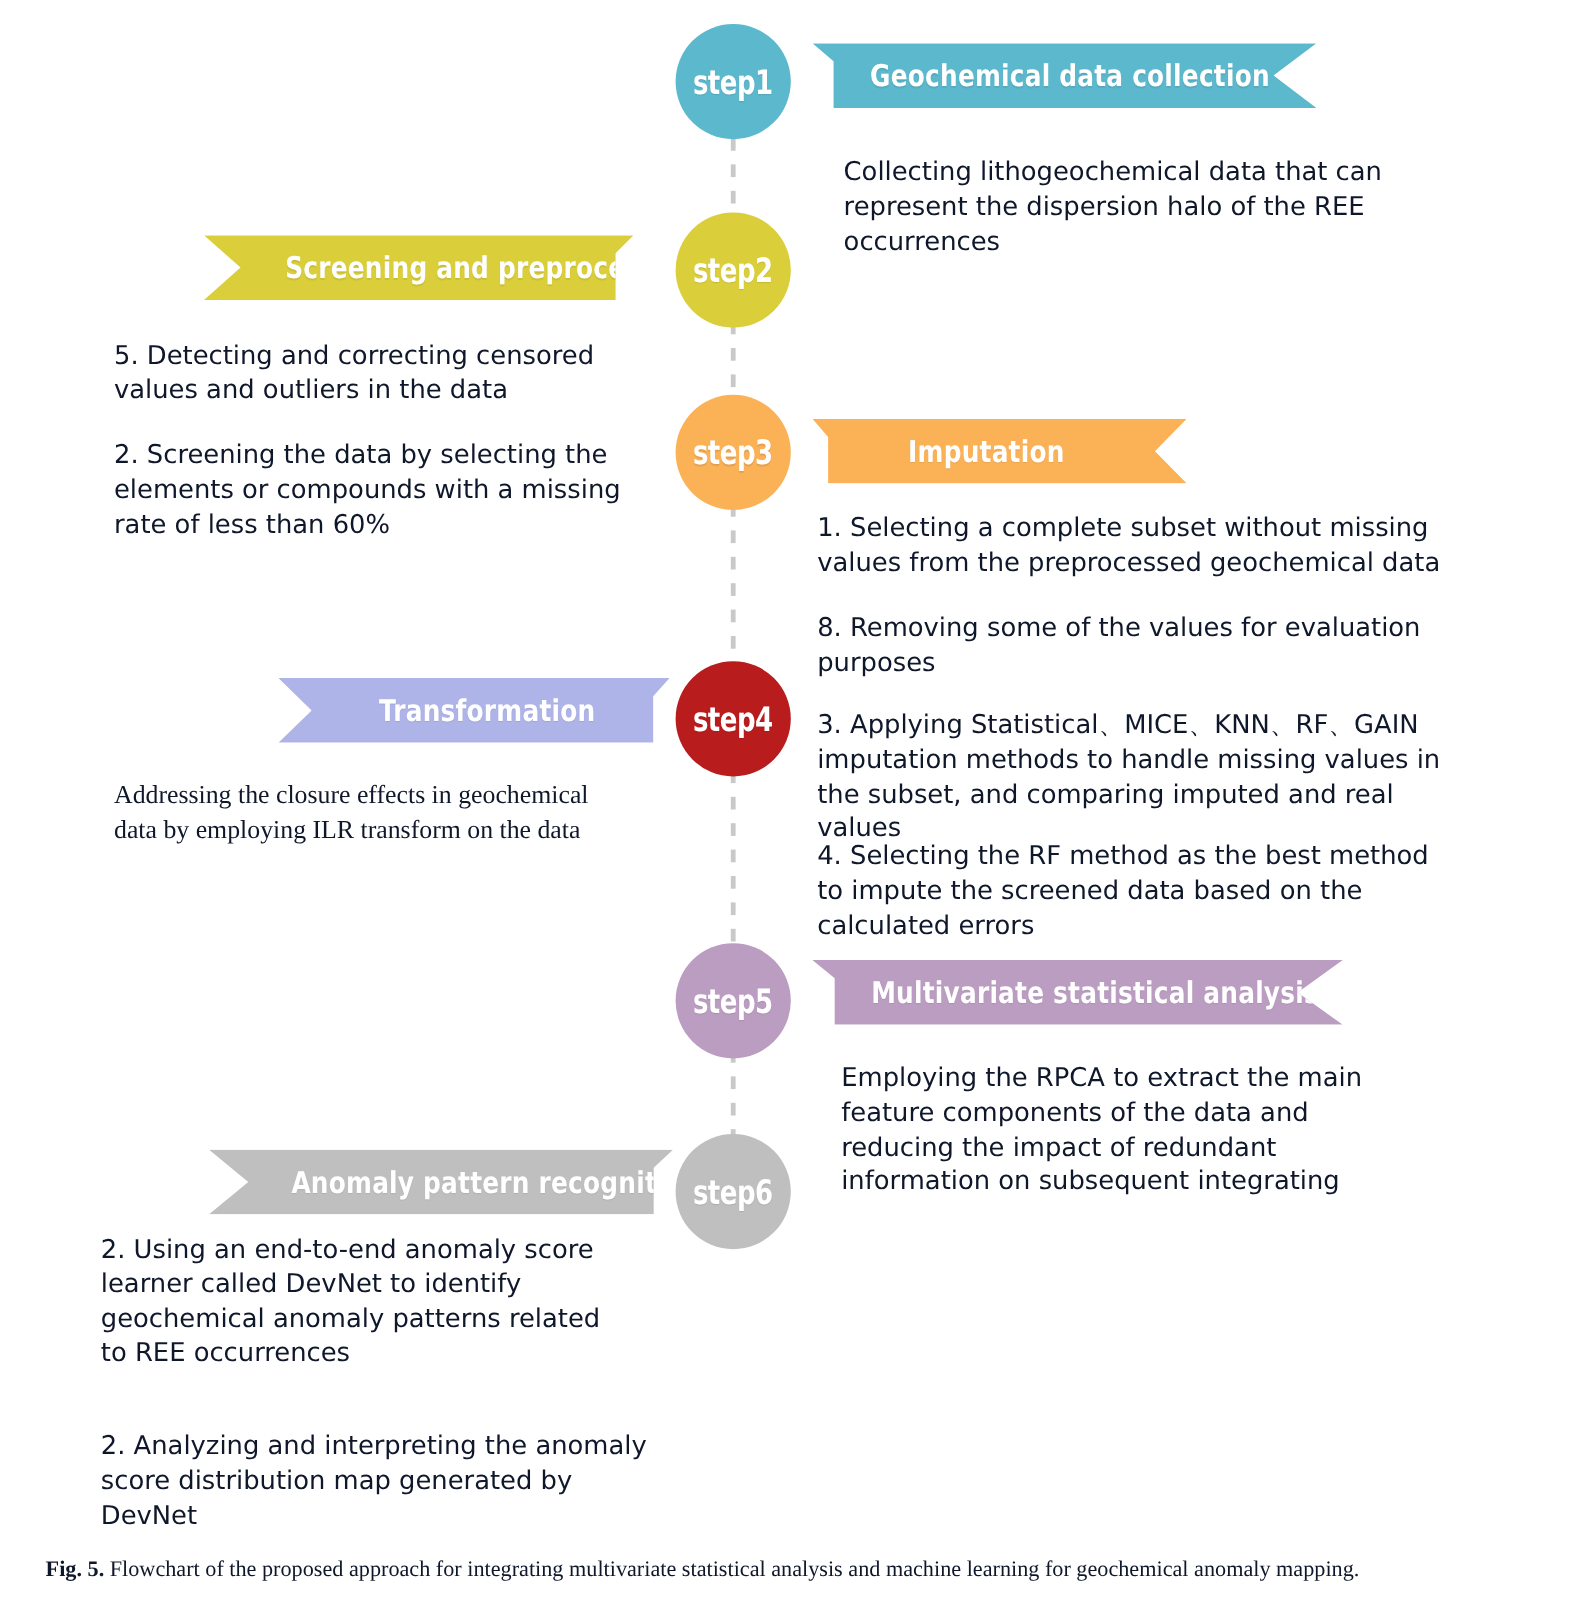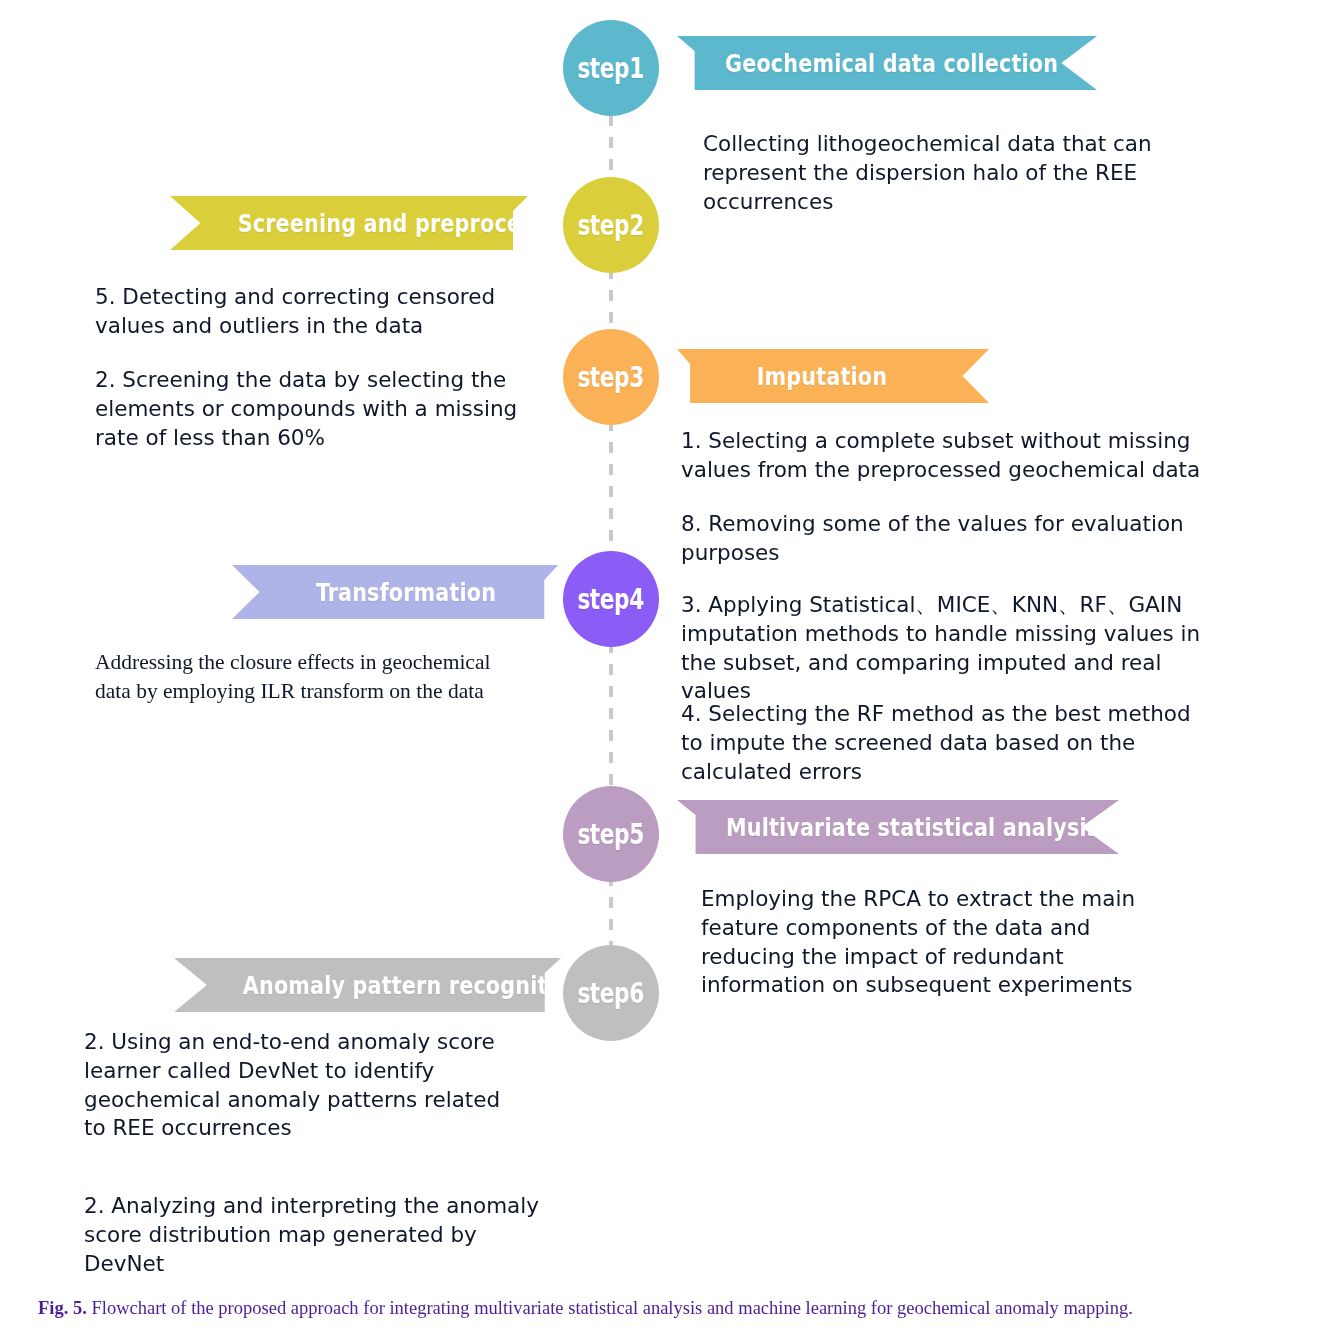--- a/index.html
+++ b/index.html
@@ -101,21 +101,21 @@
   }
 
   
   .caption {
     position: absolute;
     left: 38px;
     top: 1297px;
     width: 1262px;
     font-family: "Liberation Serif", "DejaVu Serif", serif;
     font-size: 18.5px;
-    color: #4c1d95;
+    color: #0f172a;
     line-height: 1.25;
     white-space: nowrap;
   }
   .caption b { font-weight: 700; }
 </style>
 </head>
 <body>
 
 <div id="figure">
 
@@ -149,32 +149,32 @@
     <span class="circle-label">step3</span>
   </div>
   <div class="para" style="left:681px; top:427px; width:574px;">1. Selecting a complete subset without missing values from the preprocessed geochemical data</div>
   <div class="para" style="left:681px; top:510px; width:520px;">8. Removing some of the values for evaluation purposes</div>
   <div class="para" style="left:681px; top:591px; width:522px;">3. Applying Statistical、MICE、KNN、RF、GAIN imputation methods to handle missing values in the subset, and comparing imputed and real values</div>
   <div class="para" style="left:681px; top:700px; width:535px;"> 4. Selecting the RF method as the best method to impute the screened data based on the calculated errors</div>
 
   <div class="banner left" style="left:232px; top:565px; width:326px; background:#aeb3e8;">
     <span class="banner-label">Transformation</span>
   </div>
-  <div class="circle" style="left:563px; top:551px; background:#8b5cf6;text-align:right;">
+  <div class="circle" style="left:563px; top:551px; background:#b91c1c;text-align:right;">
     <span class="circle-label">step4</span>
   </div>
   <div class="para" style="left:95px; top:648px; width:400px;font-family:Liberation Serif, serif;">Addressing the closure effects in geochemical data by employing ILR transform on the data</div>
 
   <div class="banner right" style="left:677px; top:800px; width:442px; background:#bb9dc2;">
     <span class="banner-label">Multivariate statistical analysis</span>
   </div>
   <div class="circle" style="left:563px; top:786px; background:#bb9dc2;">
     <span class="circle-label">step5</span>
   </div>
-  <div class="para" style="left:701px; top:885px; width:438px;">Employing the RPCA to extract the main feature components of the data and reducing the impact of redundant information on subsequent experiments</div>
+  <div class="para" style="left:701px; top:885px; width:438px;">Employing the RPCA to extract the main feature components of the data and reducing the impact of redundant information on subsequent integrating</div>
 
   <div class="banner left" style="left:174px; top:958px; width:387px; background:#bfbfbf;">
     <span class="banner-label">Anomaly pattern recognition</span>
   </div>
   <div class="circle" style="left:563px; top:945px; background:#bfbfbf;">
     <span class="circle-label">step6</span>
   </div>
   <div class="para" style="left:84px; top:1028px; width:425px;">2. Using an end-to-end anomaly score learner called DevNet to identify geochemical anomaly patterns related to REE occurrences</div>
   <div class="para" style="left:84px; top:1192px; width:455px;">2. Analyzing and interpreting the anomaly score distribution map generated by DevNet</div>
 

